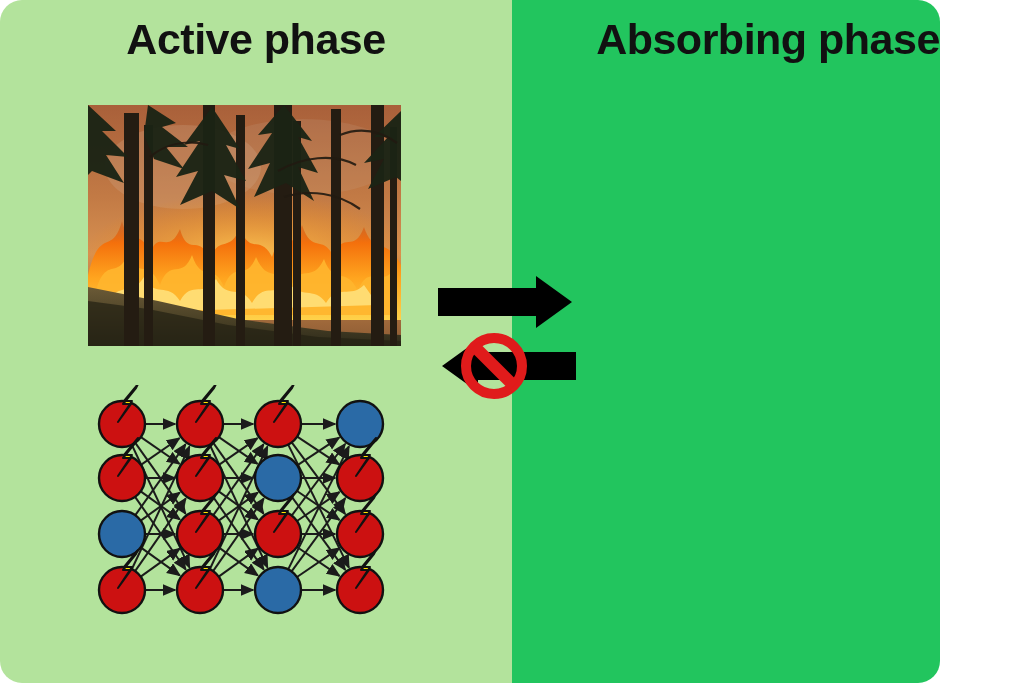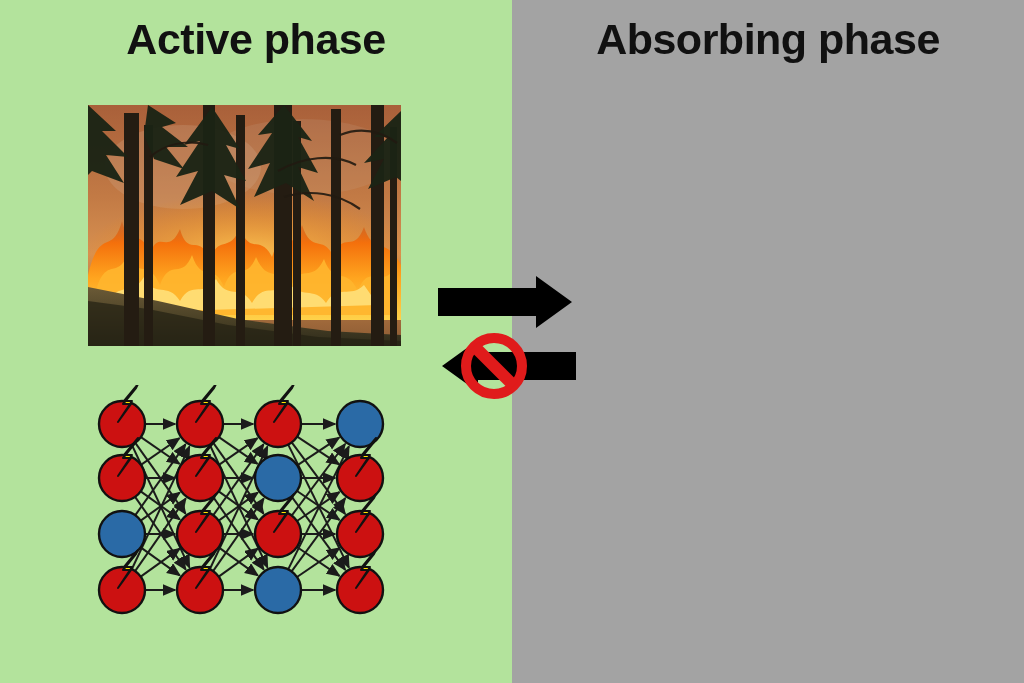--- a/index.html
+++ b/index.html
@@ -5,23 +5,24 @@
   html, body {
     margin: 0;
     padding: 0;
     background: #ffffff;
   }
   body {
     font-family: "Liberation Sans", sans-serif;
   }
   #stage {
     position: relative;
-    width: 1024px;
+    width: 940px;
     height: 683px;
     overflow: hidden;
+    border-radius: 22px;
   }
   .panel {
     position: absolute;
     top: 0;
     height: 683px;
   }
   #panel-active {
     left: 0;
     width: 512px;
   }
@@ -293,21 +294,21 @@
             <g>
               <circle cx="270" cy="205" r="23" fill="#cc1111" stroke="#111111" stroke-width="2.4"></circle>
               <path d="M286,165 L272,182 L280,182 L266,203
           L279,185 L271,185 L284,169 Z" fill="#ffe400" stroke="#111111" stroke-width="2" stroke-linejoin="round"></path>
             </g>
           </g>
       </svg>
     </div>
   </div>
 
-  <div class="panel" id="panel-absorbing" style="background: #a3a3a3;">
+  <div class="panel" id="panel-absorbing" style="background: #22c55e;">
     <div class="panel-title">Absorbing phase</div>
 
   </div>
 
   <div id="arrows">
     <svg viewBox="0 0 150 128" aria-hidden="true">
 
       <g>
         <path id="fwd-arrow-path" d="M6 12 L104 12 L104 0 L140 26 L104 52 L104 40 L6 40 Z" fill="#000000"></path>
       </g>

